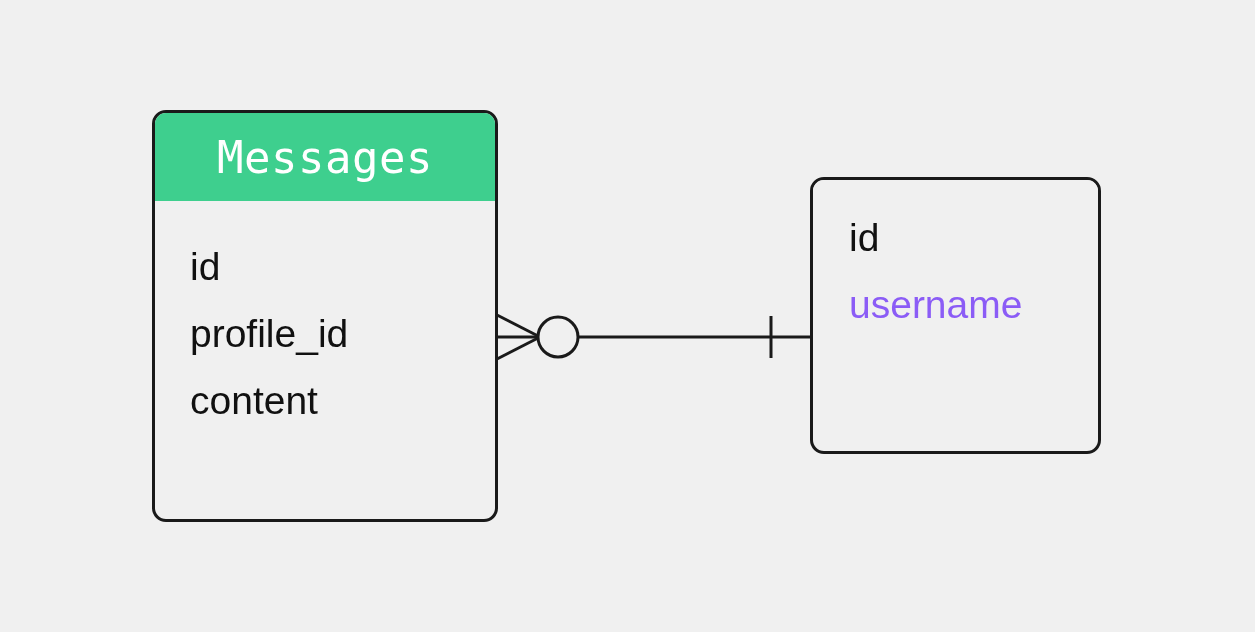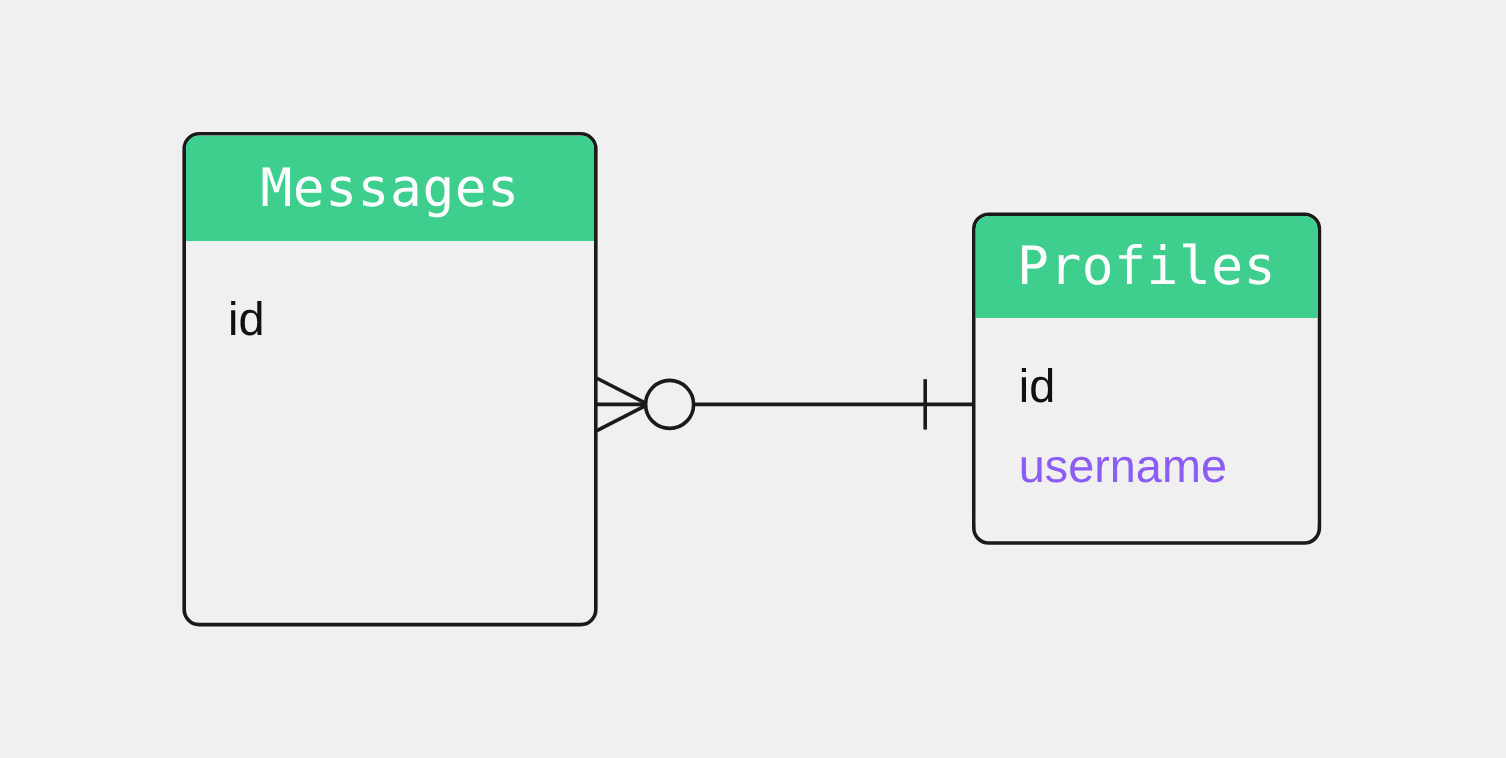--- a/index.html
+++ b/index.html
@@ -104,25 +104,26 @@
 </style>
 </head>
 <body style="background: rgb(240, 240, 240);">
 
 <div id="canvas" style="background: rgb(240, 240, 240);">
 
   <div class="entity" id="entity-messages" style="border-color: rgb(26, 26, 26); background: rgb(240, 240, 240);">
     <div class="entity-header" style="background: rgb(62, 207, 142); color: rgb(255, 255, 255);">Messages</div>
     <div class="entity-body" style="background: rgb(240, 240, 240);">
       <div class="field" style="color: rgb(17, 17, 17);">id</div>
+      <div class="field" style="color: rgb(17, 17, 17);">profile_id</div>
+      <div class="field" style="color: rgb(17, 17, 17);">content</div>
     </div>
   </div>
 
   <div class="entity" id="entity-profiles" style="border-color: rgb(26, 26, 26); background: rgb(240, 240, 240);">
-    <div class="entity-header" style="background: rgb(62, 207, 142); color: rgb(255, 255, 255);">Profiles</div>
     <div class="entity-body" style="background: rgb(240, 240, 240);">
       <div class="field" style="color: rgb(17, 17, 17);">id</div>
       <div class="field" style="color: #8b5cf6;">username</div>
     </div>
   </div>
 
   <svg id="relationship-connector" viewBox="0 0 1255 632">
 
     <line x1="578" y1="337" x2="810" y2="337" stroke="#1a1a1a" stroke-width="3"></line>
 

